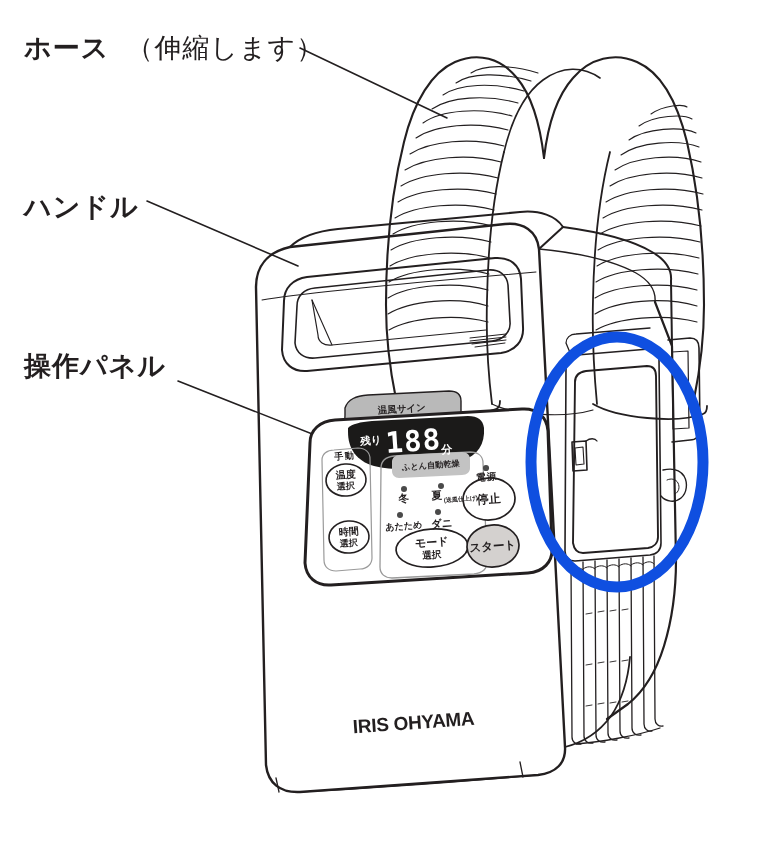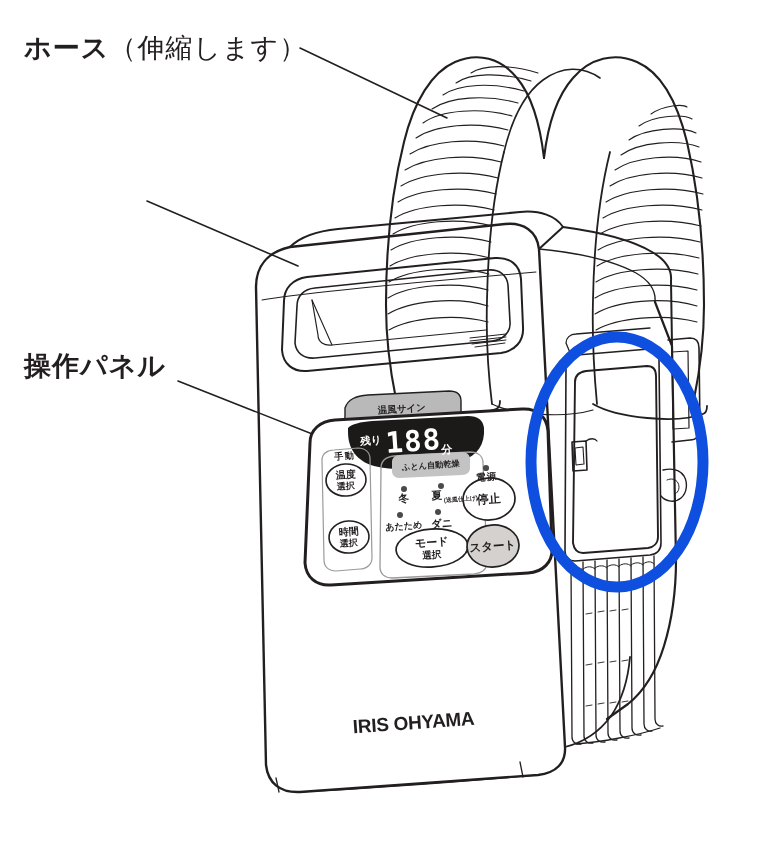--- a/index.html
+++ b/index.html
@@ -1,21 +1,21 @@
 <!DOCTYPE html>
 <html><head>
 <meta charset="utf-8">
 <style>
   html,body{margin:0;padding:0;background:#ffffff;}
   body{width:768px;height:847px;position:relative;overflow:hidden;
        font-family:"Liberation Sans","DejaVu Sans",sans-serif;}
   #stage{position:absolute;inset:0;}
   svg{display:block;}
   .callout{position:absolute;color:#231f20;font-weight:700;white-space:nowrap;}
-  .callout .paren{font-weight:400;}
+  .callout .paren{font-weight:400;margin-left:17px;}
   #lbl-hose{left:24px;top:30px;font-size:27px;letter-spacing:1px;}
   #lbl-handle{left:24px;top:189px;font-size:27px;letter-spacing:1px;}
   #lbl-panel{left:24px;top:348px;font-size:27px;letter-spacing:1px;}
 </style>
 </head>
 <body>
 
 <div id="stage">
 
   <svg width="768" height="847" viewBox="0 0 768 847">
@@ -306,18 +306,21 @@
     </g>
 
     <ellipse cx="617" cy="462" rx="86" ry="125" fill="none" stroke="#0f4fe0" stroke-width="11"></ellipse>
 
   </svg>
 
   <div class="callout" id="lbl-hose">
     <span>ホース</span><span class="paren">（伸縮します）</span>
   </div>
 
+  <div class="callout" id="lbl-handle">
+    <span>ハンドル</span>
+  </div>
 
   <div class="callout" id="lbl-panel">
     <span>操作パネル</span>
   </div>
 
 </div>
 
 </body></html>

